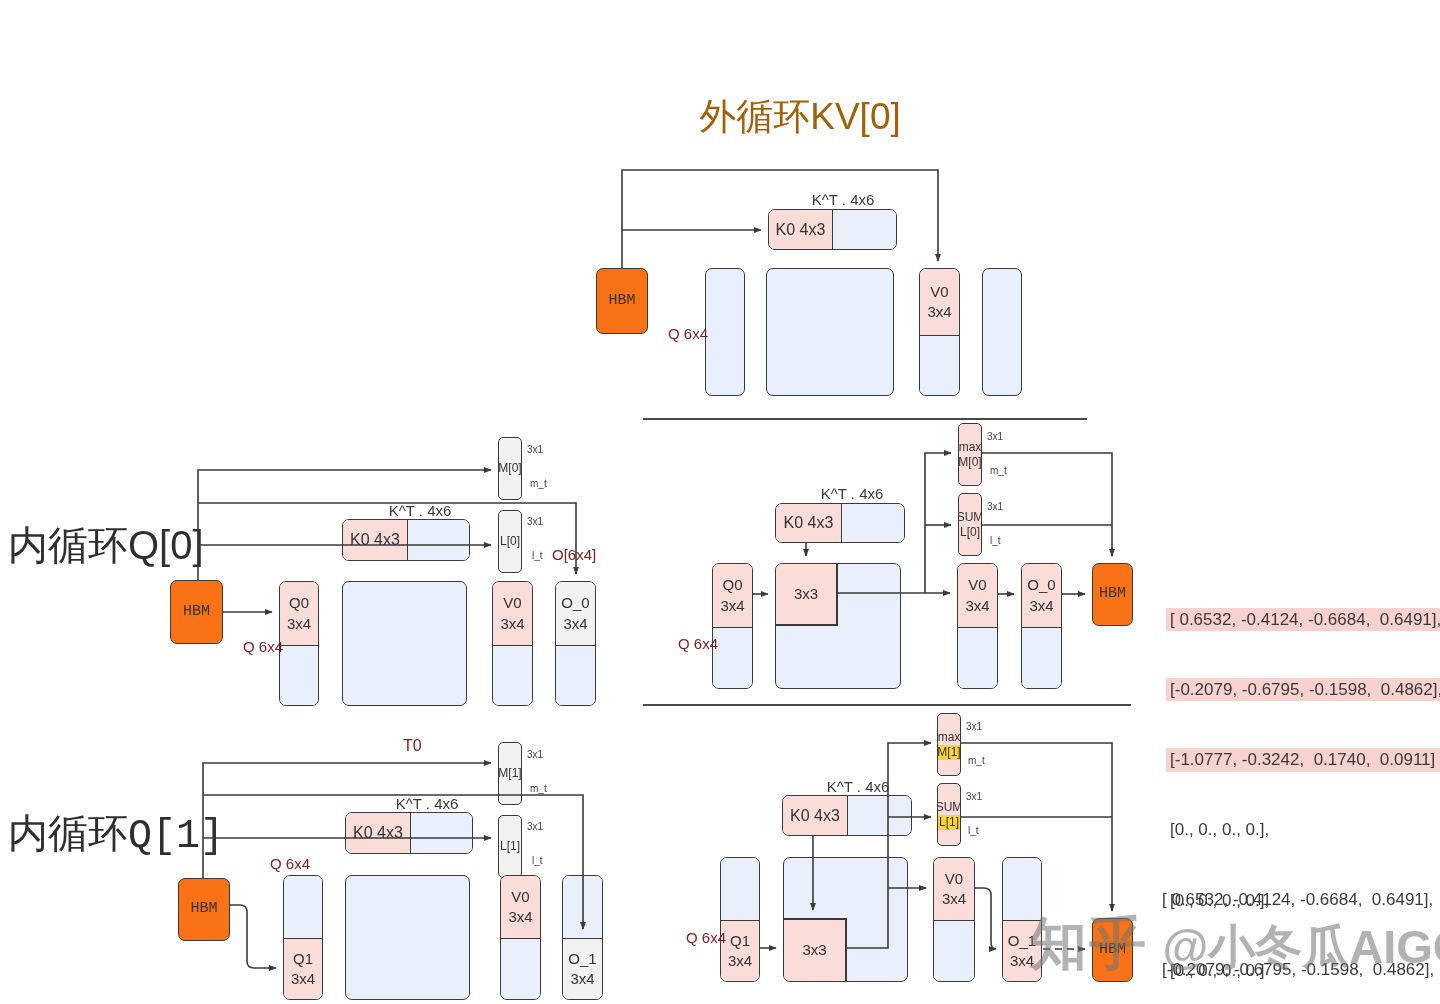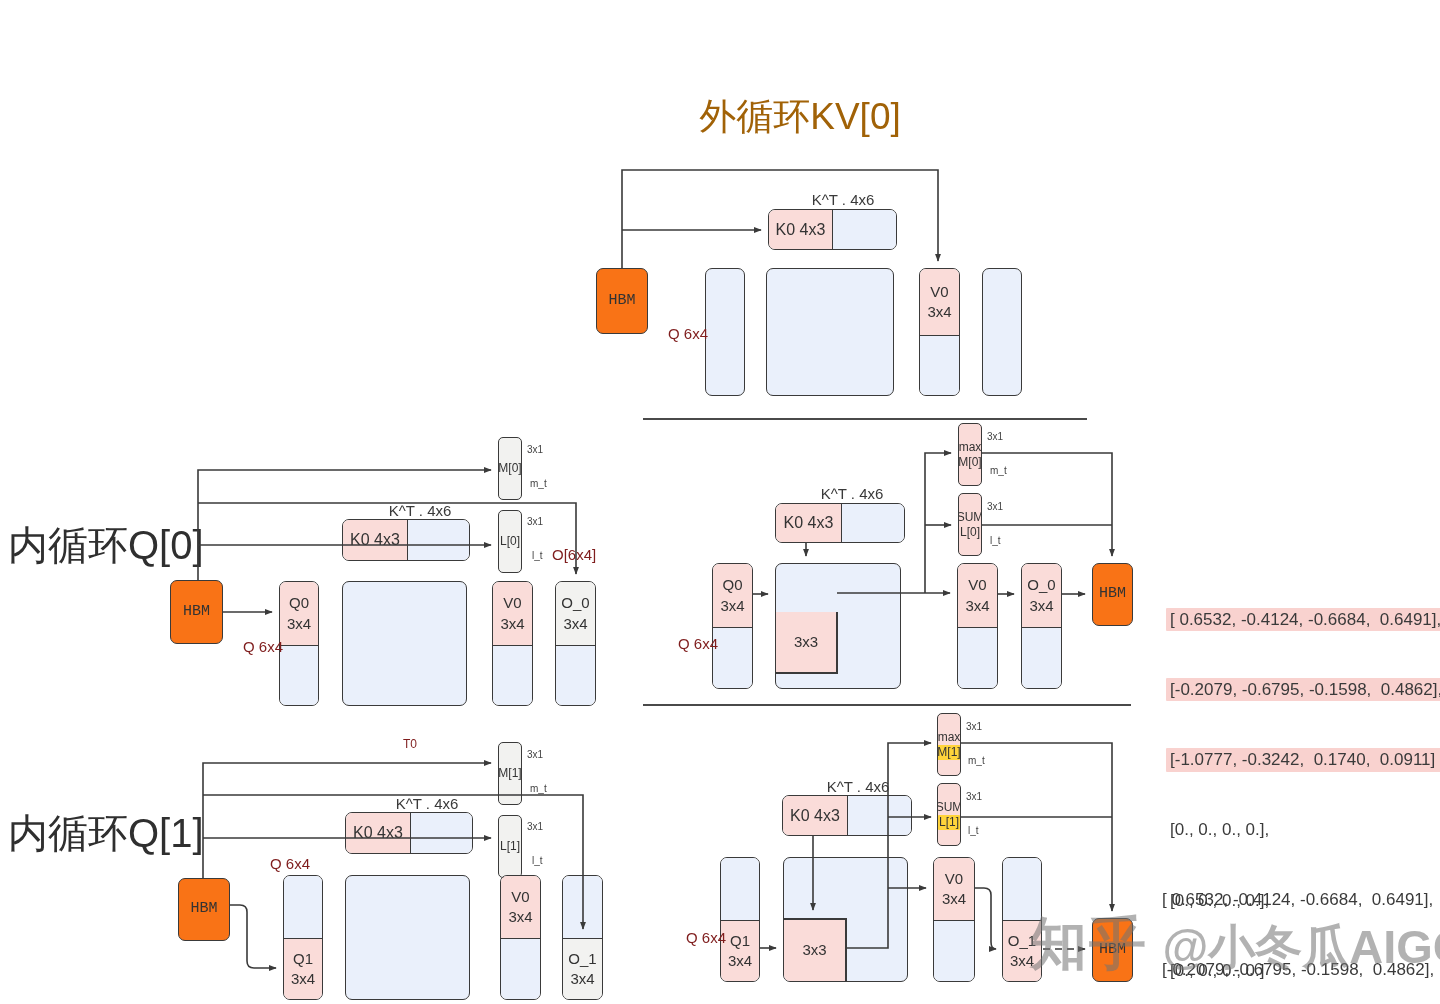--- a/index.html
+++ b/index.html
@@ -22,40 +22,40 @@
   .gray{background:#f2f2f0;}
   .bl{font-size:15px;line-height:1.35;color:#333;text-align:center;display:block;}
   .k0t{font-size:16px;}
   .smallv{width:24px;height:63px;border-radius:5px;align-items:center;justify-content:center;}
   .st{font-size:12px;line-height:1.25;color:#333;text-align:center;display:block;white-space:nowrap;}
   .yellow{background:#ffd43b;padding:0 1px;border-radius:1px;}
   .lbl{position:absolute;font-size:15px;color:#7f1d1d;white-space:nowrap;z-index:3;}
   .tiny{font-size:10px;color:#444;}
   .ktlbl{position:absolute;width:120px;text-align:center;font-size:15px;color:#3a3a3a;z-index:3;}
   .sub3{position:absolute;width:62px;height:62px;display:flex;align-items:center;justify-content:center;
-        box-sizing:border-box;background:#fadcd9;margin-top:48px;}
+        box-sizing:border-box;background:#fadcd9;}
   .tl-corner{left:0;top:0;border-right:2px solid #3a3a3a;border-bottom:2px solid #3a3a3a;}
   .blc-corner{left:0;bottom:0;border-right:2px solid #3a3a3a;border-top:2px solid #3a3a3a;}
   .matrix{position:absolute;font-size:17px;line-height:23.4px;white-space:pre;color:#3a3a3a;z-index:2;}
   .matrix .row{padding:0 4px;border-radius:1px;}
   .matrix .row.hl{background:#f9d2cf;}
   .overlay{position:absolute;left:0;top:0;z-index:10;pointer-events:none;}
   .watermark{position:absolute;left:1030px;top:906px;z-index:50;white-space:nowrap;
              color:rgba(115,115,115,0.55);font-weight:700;}
   .wm-brand{font-size:57px;letter-spacing:2px;}
   .wm-handle{font-size:47px;margin-left:10px;}
 </style>
 </head>
 <body>
 
 <div id="canvas">
 
   <div class="h-outer">外循环KV[0]</div>
   <div class="h-inner" style="top:518px;">内循环Q[0]</div>
-  <div class="h-inner" style="top:806px;">内循环Q[1]</div>
+  <div class="h-inner" style="top:806px;font-family:Liberation Mono, monospace;">内循环Q[1]</div>
 
   <div class="box green" style="left:596px;top:268px;width:52px;height:66px;align-items:center;justify-content:center;">
     <span class="bl">HBM</span>
   </div>
   <div class="ktlbl" style="left:783px;top:191px;">K^T . 4x6</div>
   <div class="box hsplit" style="left:768px;top:209px;width:129px;height:41px;">
     <div class="seg pink" style="width:63px;">
       <span class="bl k0t">K0 4x3</span>
     </div>
     <div class="seg blue grow"></div>
@@ -171,21 +171,21 @@
 
   <div class="matrix" style="left:1166px;top:561px;">
     <div class="row hl">[ 0.6532, -0.4124, -0.6684,  0.6491],</div>
     <div class="row hl">[-0.2079, -0.6795, -0.1598,  0.4862],</div>
     <div class="row hl">[-1.0777, -0.3242,  0.1740,  0.0911]</div>
     <div class="row">[0., 0., 0., 0.],</div>
     <div class="row">[0., 0., 0., 0.],</div>
     <div class="row">[0., 0., 0., 0.]</div>
   </div>
 
-  <div class="lbl" style="left:403px;top:737px;font-size:12px;">T0</div>
+  <div class="lbl" style="left:403px;top:737px;font-size:16px;">T0</div>
   <div class="box gray smallv" style="left:498px;top:742px;">
     <span class="st">M[1]</span>
   </div>
   <div class="lbl tiny" style="left:527px;top:749px;">3x1</div>
   <div class="lbl tiny" style="left:530px;top:783px;">m_t</div>
   <div class="box gray smallv" style="left:498px;top:815px;">
     <span class="st">L[1]</span>
   </div>
   <div class="lbl tiny" style="left:527px;top:821px;">3x1</div>
   <div class="lbl tiny" style="left:532px;top:855px;">l_t</div>

